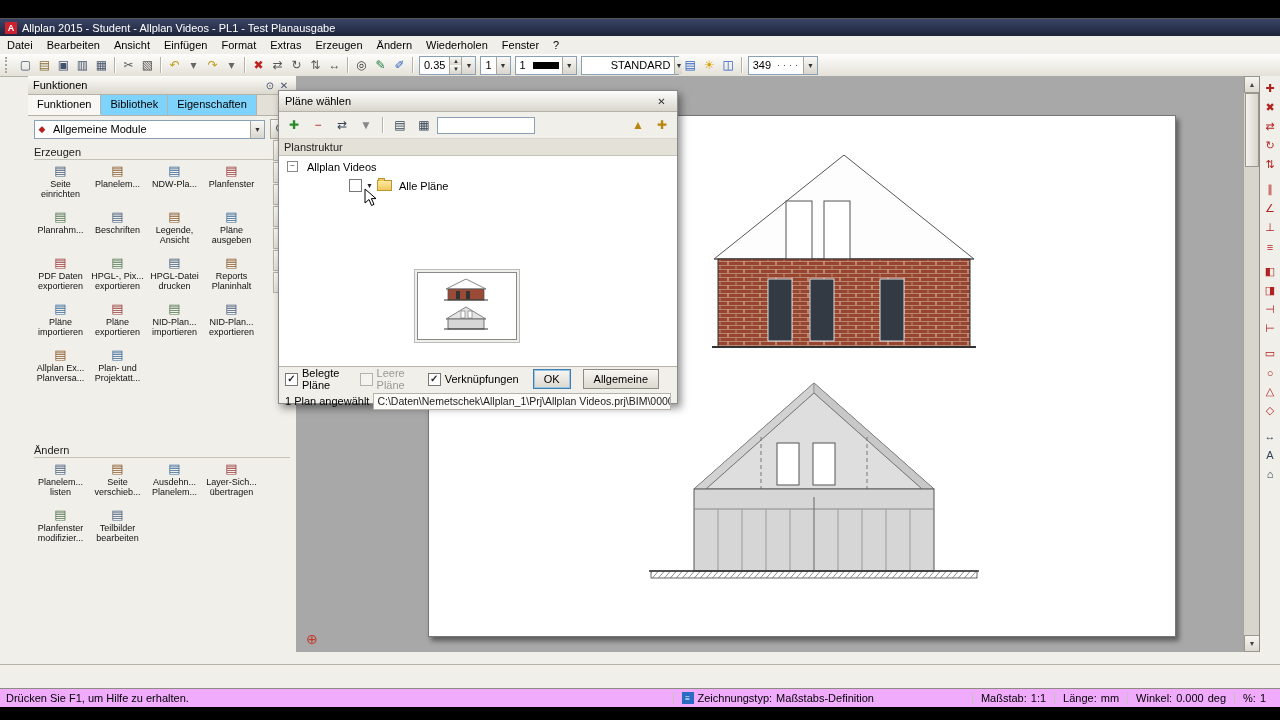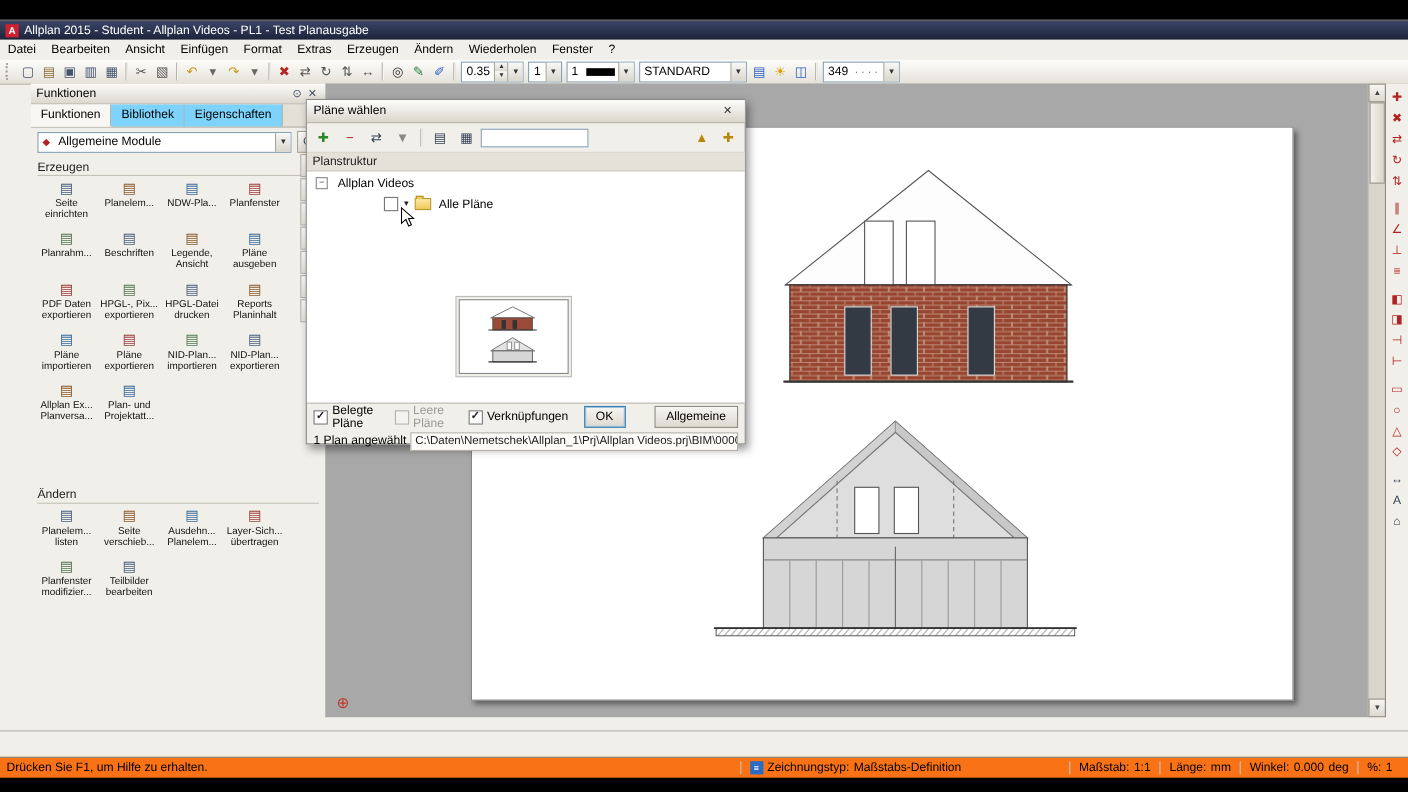--- a/index.html
+++ b/index.html
@@ -74,21 +74,21 @@
           font-size:7px;display:flex;align-items:center;justify-content:center;color:#444;}
   .vs-btn.bottom{position:absolute;bottom:0;left:0;right:0;}
   .vs-thumb{position:absolute;top:17px;left:1px;right:1px;height:72px;
             background:linear-gradient(90deg,#f3f2ee,#d8d5cc);border:1px solid #9a978e;}
   .right-col{position:absolute;right:0;top:0;bottom:0;width:20px;background:#f1efe9;
              border-left:1px solid #8e8b82;display:flex;flex-direction:column;align-items:center;padding-top:3px;}
   .right-col .ticon{width:18px;height:19px;font-size:11px;}
 
   
   .dialogline{position:absolute;top:646px;left:0;right:0;height:24px;background:#f1efe9;border-top:1px solid #b5b2a8;}
-  .statusbar{position:absolute;top:670px;left:0;right:0;height:18px;background:#f97316;
+  .statusbar{position:absolute;top:670px;left:0;right:0;height:18px;background:#f0abfc;
              border-top:1px solid #8e8b82;display:flex;align-items:center;padding:0 6px;}
   .statusbar .spacer{flex:1;}
   .sseg{display:inline-flex;align-items:center;gap:4px;padding:0 8px;border-left:1px solid #c5c2b8;}
   .sicon{width:12px;height:12px;background:#2a6bc4;color:#fff;font-size:8px;display:inline-flex;
          align-items:center;justify-content:center;}
   .gap90{margin-right:90px;}
 
   
   .dialog{position:absolute;left:278px;top:90px;width:398px;height:312px;background:#f1efe9;
           border:1px solid #8a8a8a;box-shadow:3px 4px 8px rgba(0,0,0,.45);z-index:40;}
@@ -123,21 +123,21 @@
   .tlabel{padding:1px 3px;white-space:nowrap;}
   .tlabel.selected{background:#a9c7e7;border:1px solid #5a87b8;}
   .thumb{position:absolute;left:138px;top:116px;width:98px;height:66px;background:#fff;
          border:1px solid #888;box-shadow:0 0 0 2px #f1efe9,0 0 0 3px #bbb;}
   .dlg-checkrow{height:20px;display:flex;align-items:center;gap:14px;padding:2px 6px 0;}
   .dlg-checkrow .cblab{display:inline-flex;align-items:center;}
   .dlg-checkrow .dis{color:#9a9a94;}
   .btn{height:18px;padding:0 10px;background:linear-gradient(#f7f6f2,#dcd9d0);border:1px solid #8e8b82;
        font-size:11px;font-family:"Liberation Sans",sans-serif;display:inline-flex;align-items:center;}
   .btn.default{border:1px solid #3c7fb1;box-shadow:0 0 0 1px #9cc3e0 inset;}
-  .btnrow{margin-left:auto;display:flex;gap:26px;margin-right:0;}
+  .btnrow{margin-left:auto;display:flex;gap:12px;margin-right:12px;}
   .dlg-statusrow{height:20px;display:flex;align-items:center;padding:2px 6px 0;gap:4px;}
   .pathfield{flex:1;height:15px;border:1px solid #b5b2a8;background:#fcfbf8;display:flex;align-items:center;
              padding:0 3px;overflow:hidden;white-space:nowrap;font-size:10.5px;color:#222;}
 
   .cursor{position:absolute;left:364px;top:188px;z-index:60;}
 </style>
 </head>
 <body>
 
 <div class="screen">
@@ -201,21 +201,21 @@
       <span class="combo">
         <span class="val">1</span>
         <span class="dd">▼</span>
       </span>
       <span class="combo">
         <span class="val">1</span>
         <span class="swatch"></span>
         <span class="dd">▼</span>
       </span>
       <span class="combo" style="width:96px;">
-        <span class="val" style="flex:1;">STANDARD</span>
+        <span class="val" style="flex:1;margin-left:25px;">STANDARD</span>
         <span class="dd">▼</span>
       </span>
       <span style="display:inline-flex;align-items:center;">
           <span class="ticon" style="color: rgb(42, 95, 196);">▤</span>
           <span class="ticon" style="color: rgb(216, 160, 0);">☀</span>
           <span class="ticon" style="color: rgb(42, 95, 196);">◫</span>
           <span class="tsep"></span>
         </span>
       <span class="combo">
         <span class="val">349</span>

